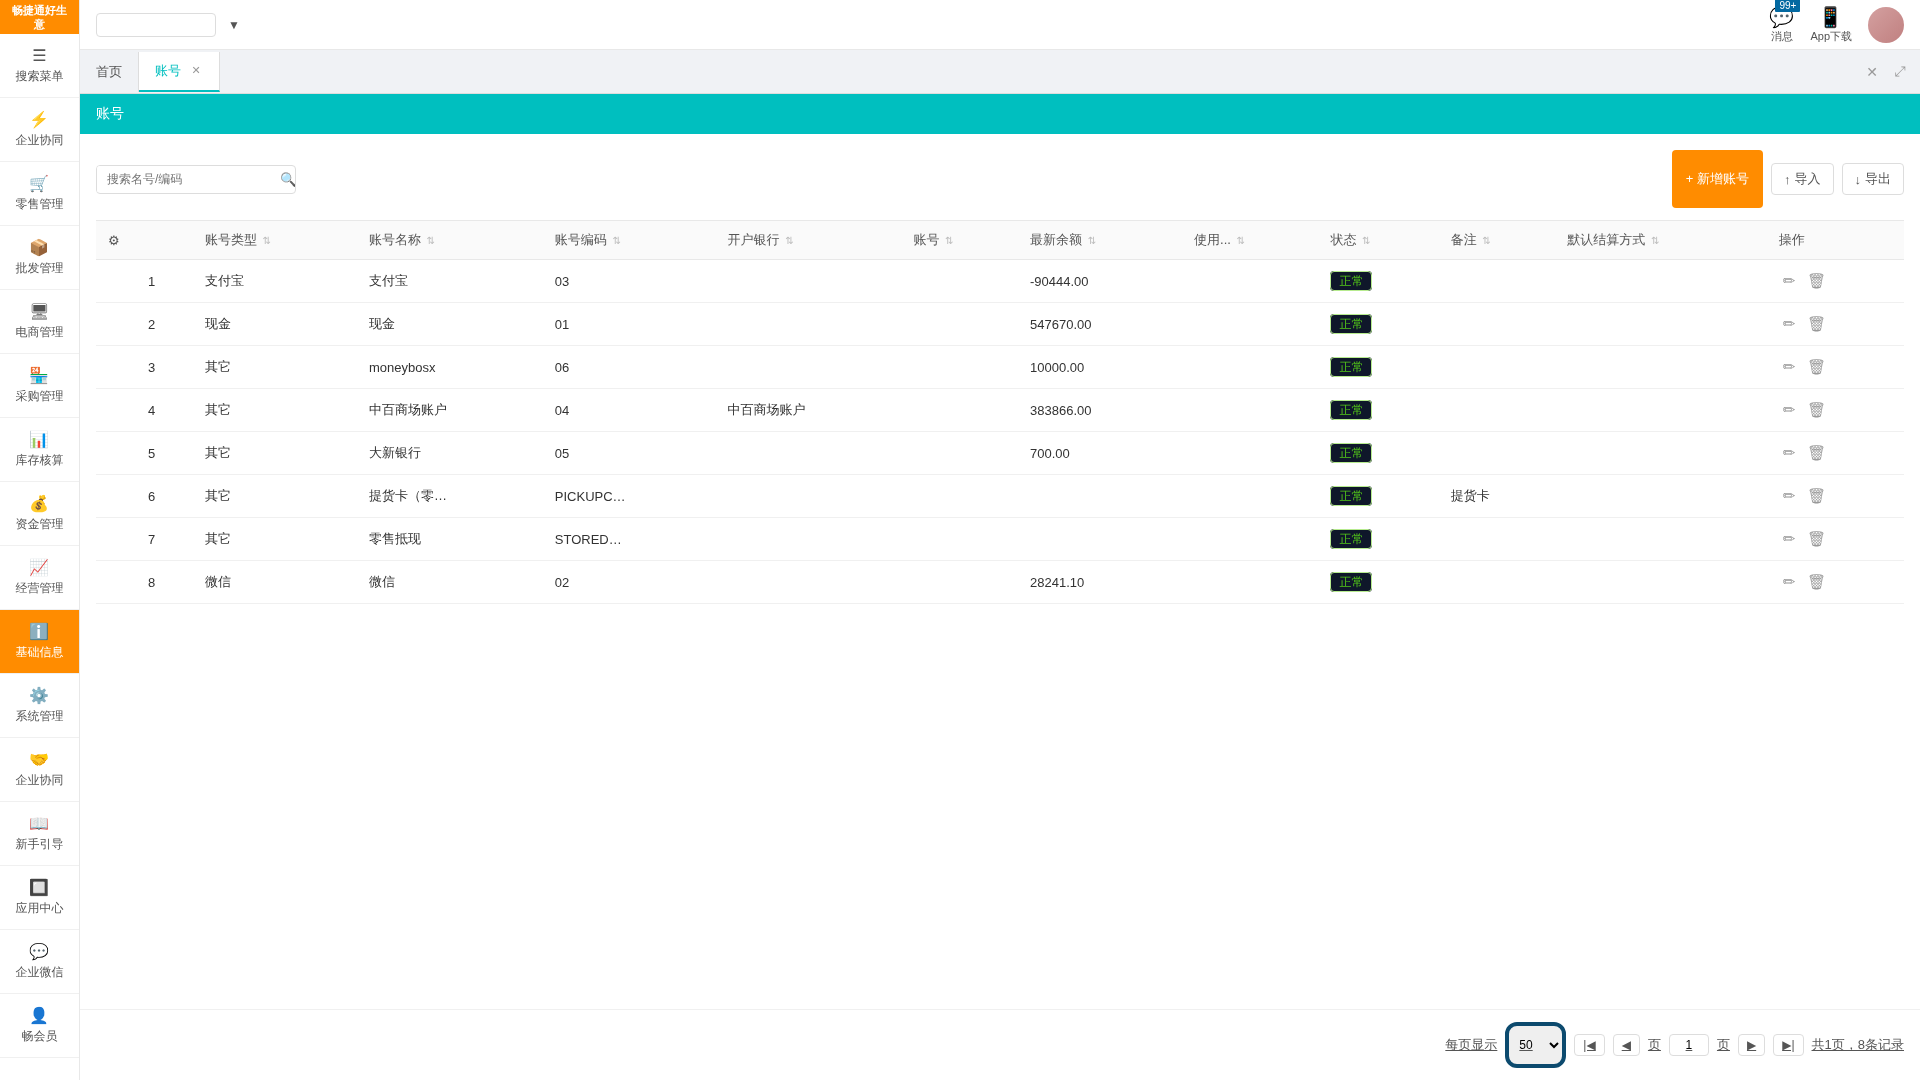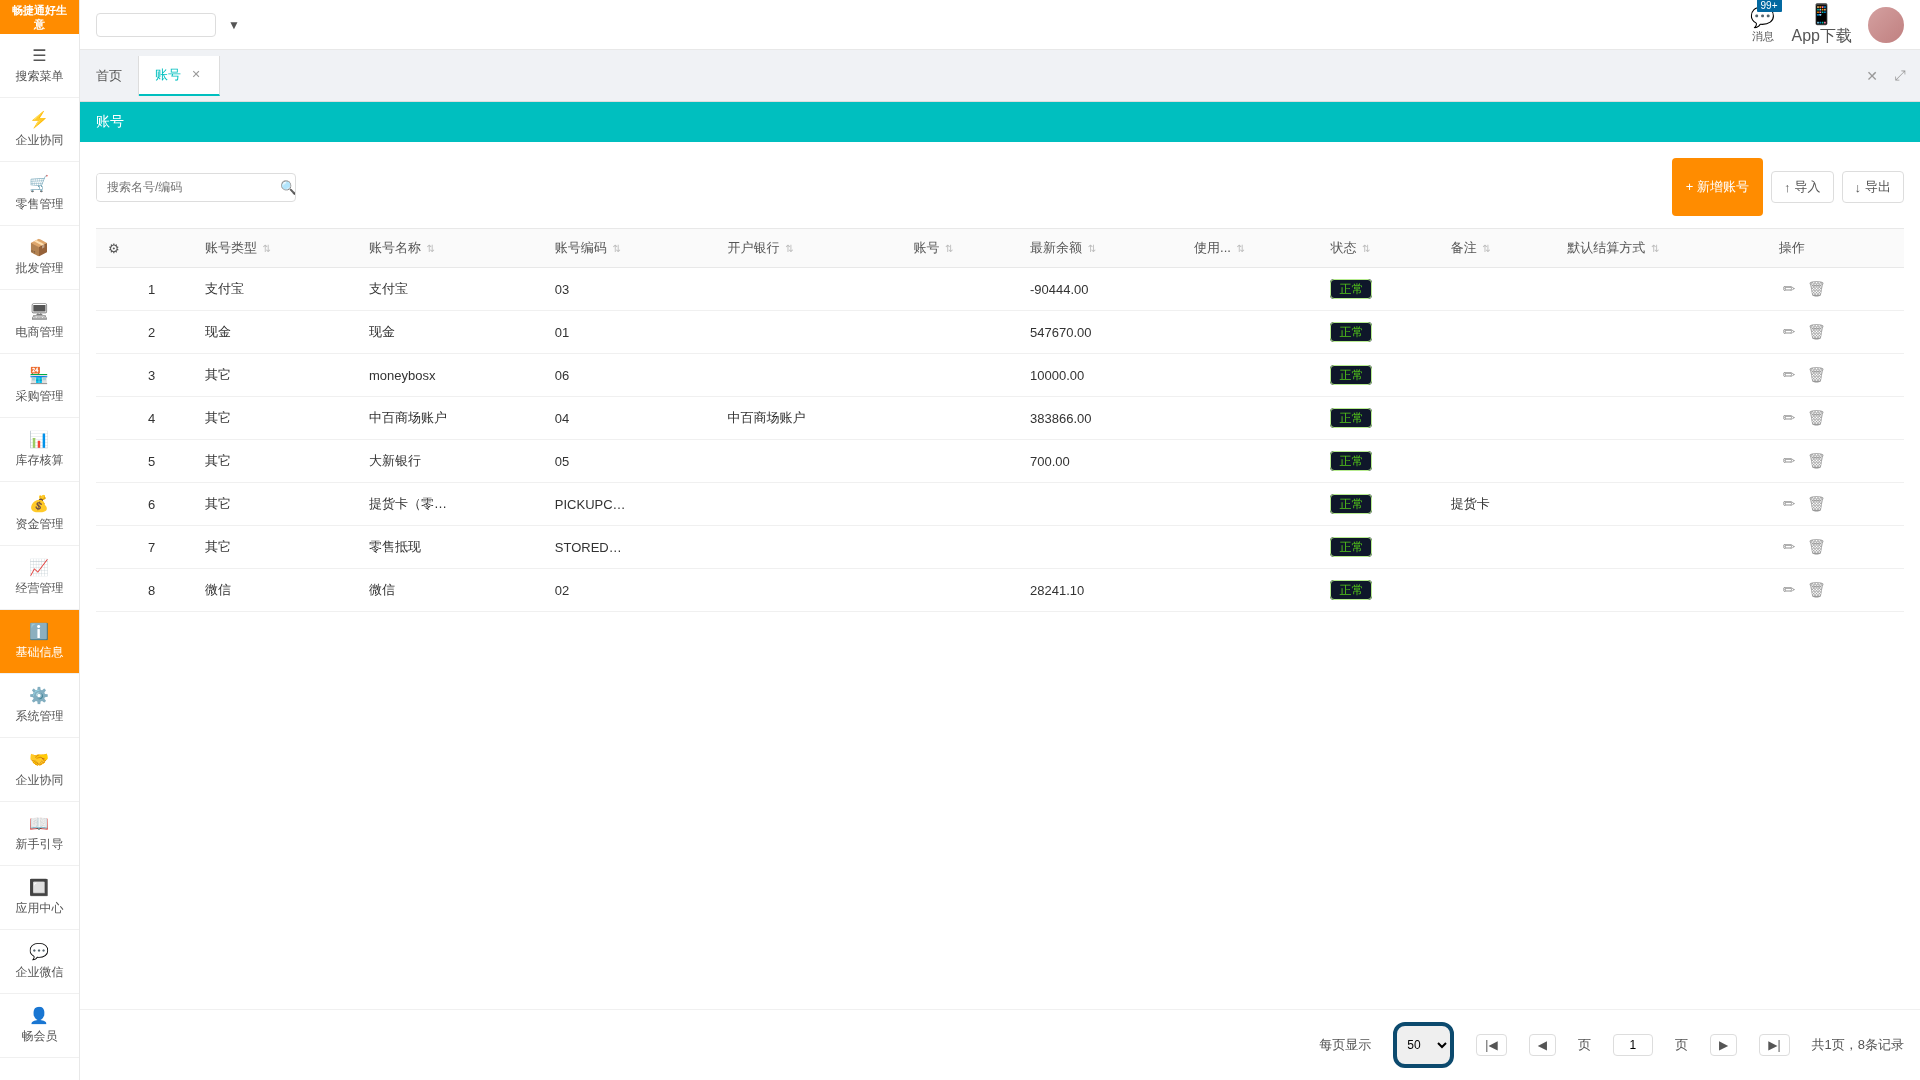--- a/index.html
+++ b/index.html
@@ -114,21 +114,21 @@
       overflow: hidden;
     }
     .topbar-avatar-img {
       width: 100%;
       height: 100%;
       background: linear-gradient(135deg, #d4a0a0, #c08080);
     }
 
     
     .tabbar {
-      height: 52px;
+      height: 44px;
       background: #f0f2f5;
       display: flex;
       align-items: center;
       padding: 0 0;
       border-bottom: 1px solid #ddd;
       flex-shrink: 0;
     }
     .tab {
       height: 40px;
       padding: 0 16px;
@@ -281,24 +281,25 @@
     }
 
     
     .pagination-row {
       display: flex;
       align-items: center;
       justify-content: flex-end;
       padding: 12px 16px;
       background: #fff;
       border-top: 1px solid #f0f0f0;
-      gap: 22px;
+      gap: 8px;
       font-size: 13px;
       color: #555;
       flex-shrink: 0;
+      text-decoration: underline;
     }
     .page-size-select {
       border: 4px solid #0c4a6e;
       border-radius: 12px;
       padding: 11px 6px;
       font-size: 12px;
     }
     .page-nav-btn {
       border: 1px solid #ddd;
       background: #fff;
@@ -415,21 +416,21 @@
       </div>
     </div>
     <div class="topbar-right">
       <div class="topbar-badge-wrap">
         <span class="icon-msg">💬</span>
         <span class="badge">99+</span>
         <span style="font-size:11px;">消息</span>
       </div>
       <div class="topbar-badge-wrap">
         <span class="icon-msg">📱</span>
-        <span style="font-size:16px;">App下载</span>
+        <span style="font-size:11px;">App下载</span>
       </div>
       <div class="topbar-avatar">
         <div class="topbar-avatar-img"></div>
       </div>
     </div>
   </div>
 
   <div class="tabbar">
     <div class="tab">
       <span>首页</span>

